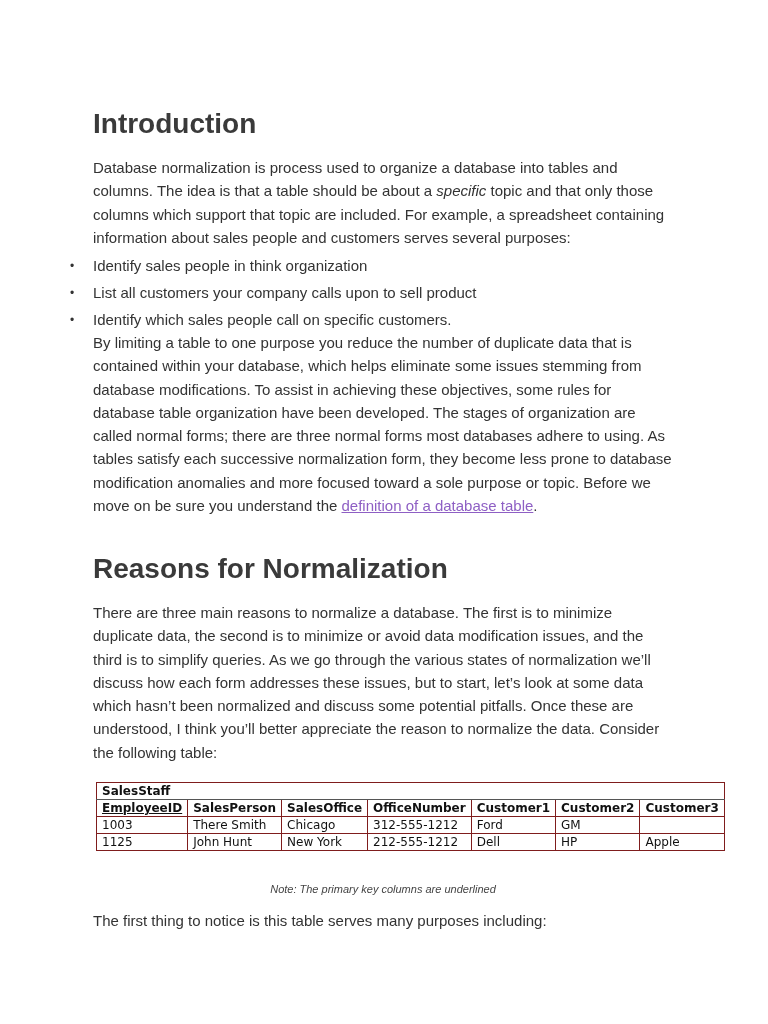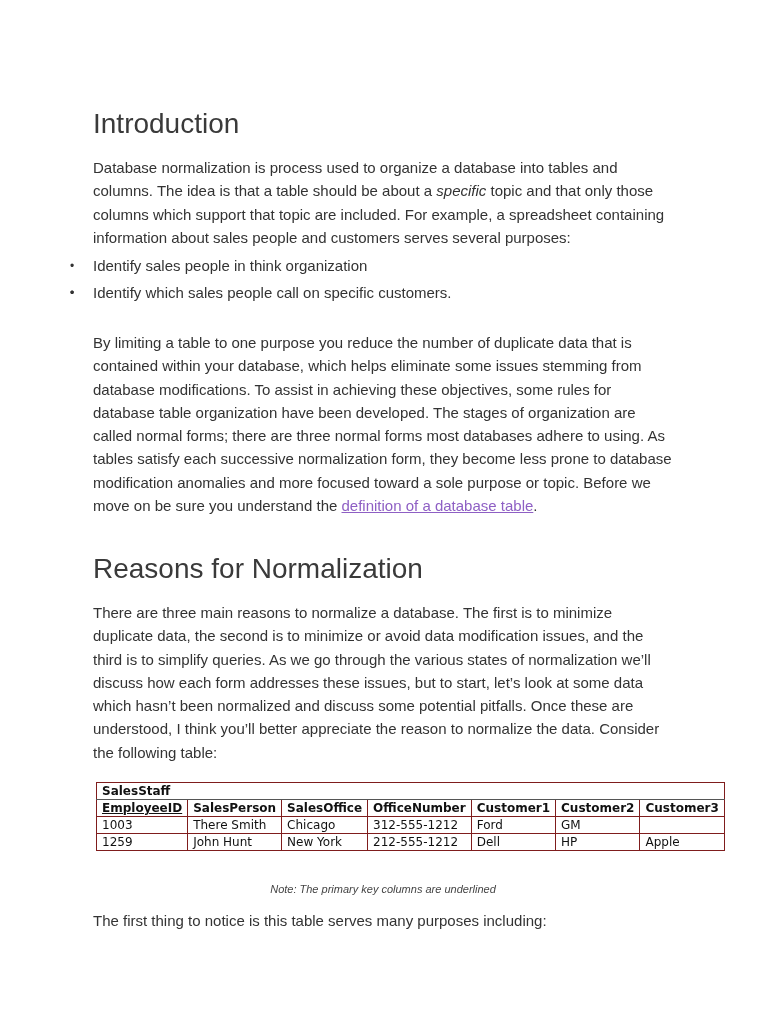--- a/index.html
+++ b/index.html
@@ -1,19 +1,19 @@
 <!DOCTYPE html>
 <html><head>
 <meta charset="utf-8">
 <style>
   html, body { margin: 0; padding: 0; background: #ffffff; }
   body { width: 768px; height: 1024px; position: relative; overflow: hidden;
          font-family: "Liberation Sans", sans-serif; color: #333333; }
   .page { position: absolute; left: 93px; top: 0; width: 580px; }
-  h1 { font-family: "Liberation Sans", sans-serif; font-weight: normal; font-size: 28px;
+  h1 { font-family: "Liberation Sans", sans-serif; font-weight: bold; font-size: 28px;
        color: #3a3a3a; margin: 0; position: absolute; left: 0; white-space: nowrap; text-align: right; }
   p { margin: 0; font-size: 15px; line-height: 23.3px; color: #333; }
   .abs { position: absolute; left: 0; width: 580px; }
   ul { list-style: none; margin: 0; padding: 0; }
   li { position: relative; font-size: 15px; line-height: 18px; color: #333; }
   li .bullet { position: absolute; left: -23px; top: 0; font-size: 12px; }
   a { color: #8e5fc4; text-decoration: underline; }
   table { border-collapse: collapse; position: absolute; left: 3px; top: 782px; width: 622px;
           font-family: "DejaVu Sans", sans-serif; font-size: 12px; color: #111; }
   td, th { border: 1px solid #7f1d1d; padding: 0 5px; height: 16px; line-height: 16px;
@@ -28,21 +28,21 @@
 <body>
 
 <div class="page">
 
   <h1 style="top:108px;">Introduction</h1>
 
   <p class="abs" style="top:156px;"><span>Database normalization is process used to organize a database into tables and columns.  The idea is that a table should be about a </span><em>specific</em><span> topic and that only those columns which support that topic are included. For example, a spreadsheet containing information about sales people and customers serves several purposes:</span></p>
 
   <ul class="abs" style="top:257px;">
     <li style="margin-bottom:9px;"><span class="bullet">•</span><span>Identify sales people in think organization</span></li>
-    <li style="margin-bottom:9px;"><span class="bullet">•</span></li>
+    <li style="margin-bottom:9px;"><span class="bullet">•</span><span>List all customers your company calls upon to sell product</span></li>
     <li><span class="bullet">•</span><span>Identify which sales people call on specific customers.</span></li>
   </ul>
 
   <p class="abs" style="top:331px;"><span>By limiting a table to one purpose you reduce the number of duplicate data that is contained within your database, which helps eliminate some issues stemming from database modifications. To assist in achieving these objectives, some rules for database table organization have been developed.  The stages of organization are called normal forms; there are three normal forms most databases adhere to using. As tables satisfy each successive normalization form, they become less prone to database modification anomalies and more focused toward a sole purpose or topic. Before we move on be sure you understand the </span><a href="#">definition of a database table</a><span>.</span></p>
 
   <h1 style="top:553px;">Reasons for Normalization</h1>
 
   <p class="abs" style="top:601px;">There are three main reasons to normalize a database.  The first is to minimize duplicate data, the second is to minimize or avoid data modification issues, and the third is to simplify queries.  As we go through the various states of normalization we’ll discuss how each form addresses these issues, but to start, let’s look at some data which hasn’t been normalized and discuss some potential pitfalls.  Once these are understood, I think you’ll better appreciate the reason to normalize the data. Consider the following table:</p>
 
   <table>
@@ -62,21 +62,21 @@
     <tr>
       <td>1003</td>
       <td>There Smith</td>
       <td>Chicago</td>
       <td>312-555-1212</td>
       <td>Ford</td>
       <td>GM</td>
       <td></td>
     </tr>
     <tr>
-      <td>1259</td>
+      <td>1125</td>
       <td>John Hunt</td>
       <td>New York</td>
       <td>212-555-1212</td>
       <td>Dell</td>
       <td>HP</td>
       <td>Apple</td>
     </tr>
   </tbody>
     </table>
 

